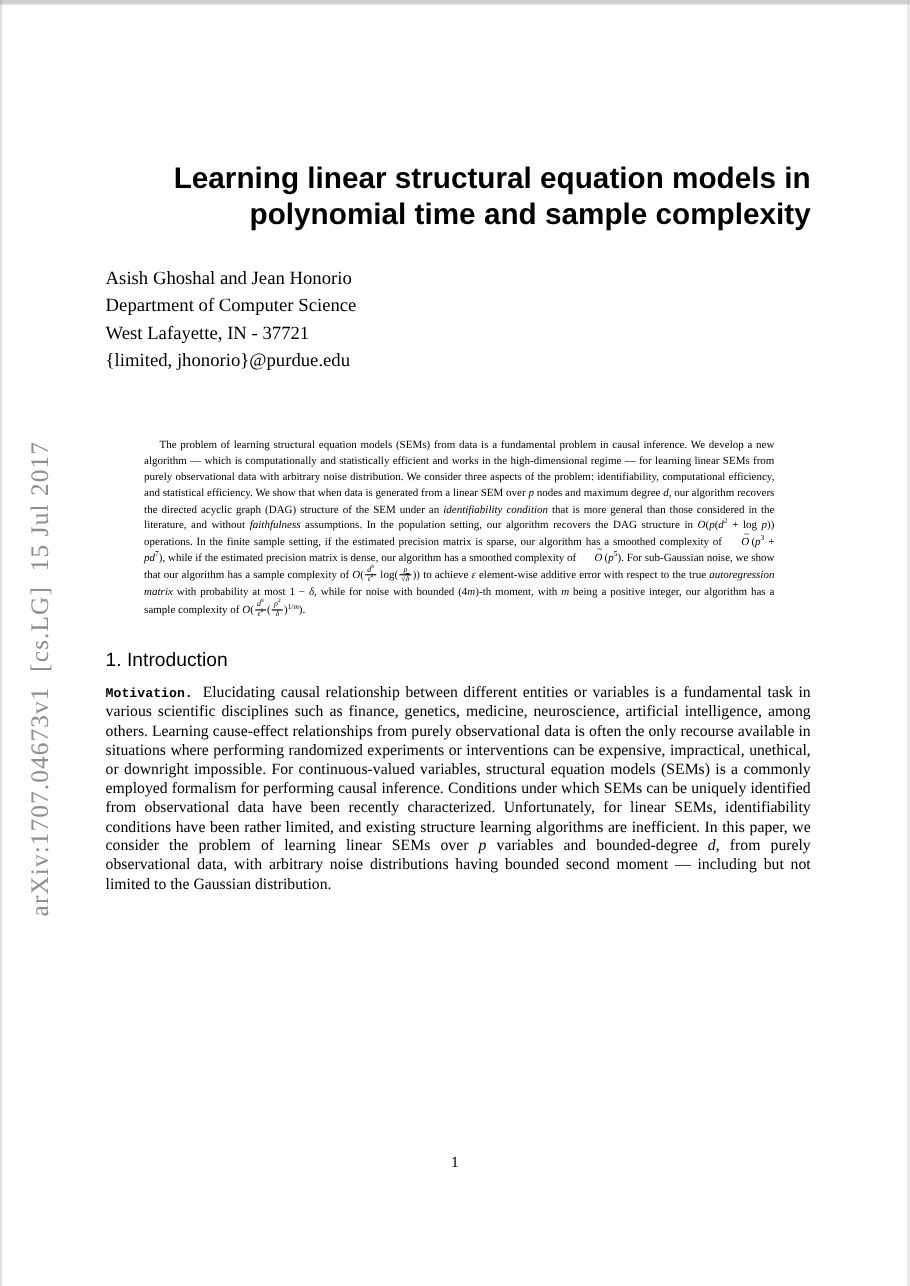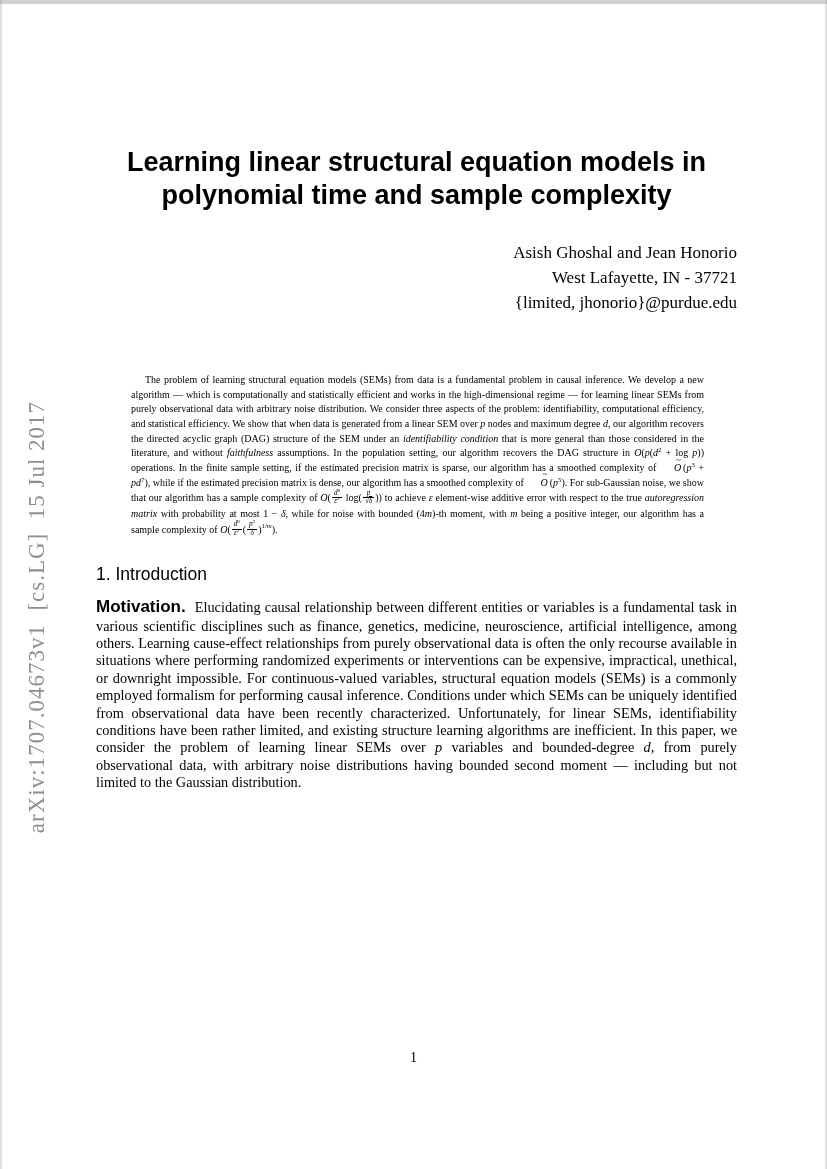--- a/index.html
+++ b/index.html
@@ -20,49 +20,49 @@
     position:absolute;left:37px;top:617px;
     transform:translate(-50%,-50%) rotate(-90deg);
     white-space:pre;
     font-family:"Liberation Serif","DejaVu Serif",serif;
     font-size:23px;letter-spacing:1px;
     color:#8f8f8f;
   }
 
   .title{
     margin:146px 0 0 0;
-    text-align:center;
+    text-align:right;
     font-family:"Liberation Sans","DejaVu Sans",sans-serif;
     font-weight:bold;
     font-size:27px;line-height:1.22;
     color:#000;
   }
 
-  .authors{margin-top:28px;text-align:right;font-size:17px;line-height:25px;color:#000;}
+  .authors{margin-top:28px;text-align:left;font-size:17px;line-height:25px;color:#000;}
 
   .abstract{
     margin:58px 33px 0 35px;
     font-size:10px;line-height:1.47;
     text-align:justify;text-indent:1.4em;
     color:#000;
   }
 
   .section-heading{
     margin:26px 0 12px 0;
     font-family:"Liberation Sans","DejaVu Sans",sans-serif;
     font-weight:normal;font-size:17.5px;color:#000;
   }
 
   .body-par{
     margin:0;font-size:14.3px;line-height:1.215;
     text-align:justify;color:#000;
   }
   .runin{
-    font-family:Liberation Sans, sans-serif;
-    font-weight:bold;font-size:17px;
+    font-family:Liberation Mono, monospace;
+    font-weight:bold;font-size:12px;
     margin-right:9px;
   }
 
   .page-number{
     position:absolute;top:1050px;left:0;width:827px;
     text-align:center;font-size:14px;color:#000;
   }
 
   
   sup{font-size:68%;line-height:0;vertical-align:super;}
@@ -81,20 +81,21 @@
 <div class="page">
 
   <div class="arxiv-watermark">arXiv:1707.04673v1  [cs.LG]  15 Jul 2017</div>
 
   <main class="content">
 
     <h1 class="title"><span>Learning linear structural equation models in</span><br><span>polynomial time and sample complexity</span></h1>
 
     <div class="authors">
       <div>Asish Ghoshal and Jean Honorio</div>
+      <div>Department of Computer Science</div>
       <div>West Lafayette, IN - 37721</div>
       <div>{limited, jhonorio}@purdue.edu</div>
     </div>
 
     <div class="abstract">The problem of learning structural equation models (SEMs) from data is a fundamental problem in causal inference. We develop a new algorithm — which is computationally and statistically efficient and works in the high-dimensional regime — for learning linear SEMs from purely observational data with arbitrary noise distribution. We consider three aspects of the problem: identifiability, computational efficiency, and statistical efficiency. We show that when data is generated from a linear SEM over <i>p</i> nodes and maximum degree <i>d</i>, our algorithm recovers the directed acyclic graph (DAG) structure of the SEM under an <i>identifiability condition</i> that is more general than those considered in the literature, and without <i>faithfulness</i> assumptions. In the population setting, our algorithm recovers the DAG structure in <span class="mcal">O</span>(<i>p</i>(<i>d</i><sup>2</sup> + log <i>p</i>)) operations. In the finite sample setting, if the estimated precision matrix is sparse, our algorithm has a smoothed complexity of <span class="mcal wtilde"><span class="tld">~</span>O</span> (<i>p</i><sup>3</sup> + <i>pd</i><sup>7</sup>), while if the estimated precision matrix is dense, our algorithm has a smoothed complexity of <span class="mcal wtilde"><span class="tld">~</span>O</span> (<i>p</i><sup>5</sup>). For sub-Gaussian noise, we show that our algorithm has a sample complexity of <span class="mcal">O</span>(<span class="frac"><span class="num"><i>d</i><sup>8</sup></span><span class="den"><i>ε</i><sup>2</sup></span></span> log(<span class="frac"><span class="num"><i>p</i></span><span class="den">√<span class="ov"><i>δ</i></span></span></span>)) to achieve <i>ε</i> element-wise additive error with respect to the true <i>autoregression matrix</i> with probability at most 1 − <i>δ</i>, while for noise with bounded (4<i>m</i>)-th moment, with <i>m</i> being a positive integer, our algorithm has a sample complexity of <span class="mcal">O</span>(<span class="frac"><span class="num"><i>d</i><sup>8</sup></span><span class="den"><i>ε</i><sup>2</sup></span></span>(<span class="frac"><span class="num"><i>p</i><sup>2</sup></span><span class="den"><i>δ</i></span></span>)<sup>1/<i>m</i></sup>).</div>
 
     <h2 class="section-heading">1. Introduction</h2>
 
     <p class="body-par"><span class="runin">Motivation.</span><span>Elucidating causal relationship between different entities or variables is a fundamental task in various scientific disciplines such as finance, genetics, medicine, neuroscience, artificial intelligence, among others. Learning cause-effect relationships from purely observational data is often the only recourse available in situations where performing randomized experiments or interventions can be expensive, impractical, unethical, or downright impossible. For continuous-valued variables, structural equation models (SEMs) is a commonly employed formalism for performing causal inference. Conditions under which SEMs can be uniquely identified from observational data have been recently characterized. Unfortunately, for linear SEMs, identifiability conditions have been rather limited, and existing structure learning algorithms are inefficient. In this paper, we consider the problem of learning linear SEMs over <i>p</i> variables and bounded-degree <i>d</i>, from purely observational data, with arbitrary noise distributions having bounded second moment — including but not limited to the Gaussian distribution.</span></p>
 

